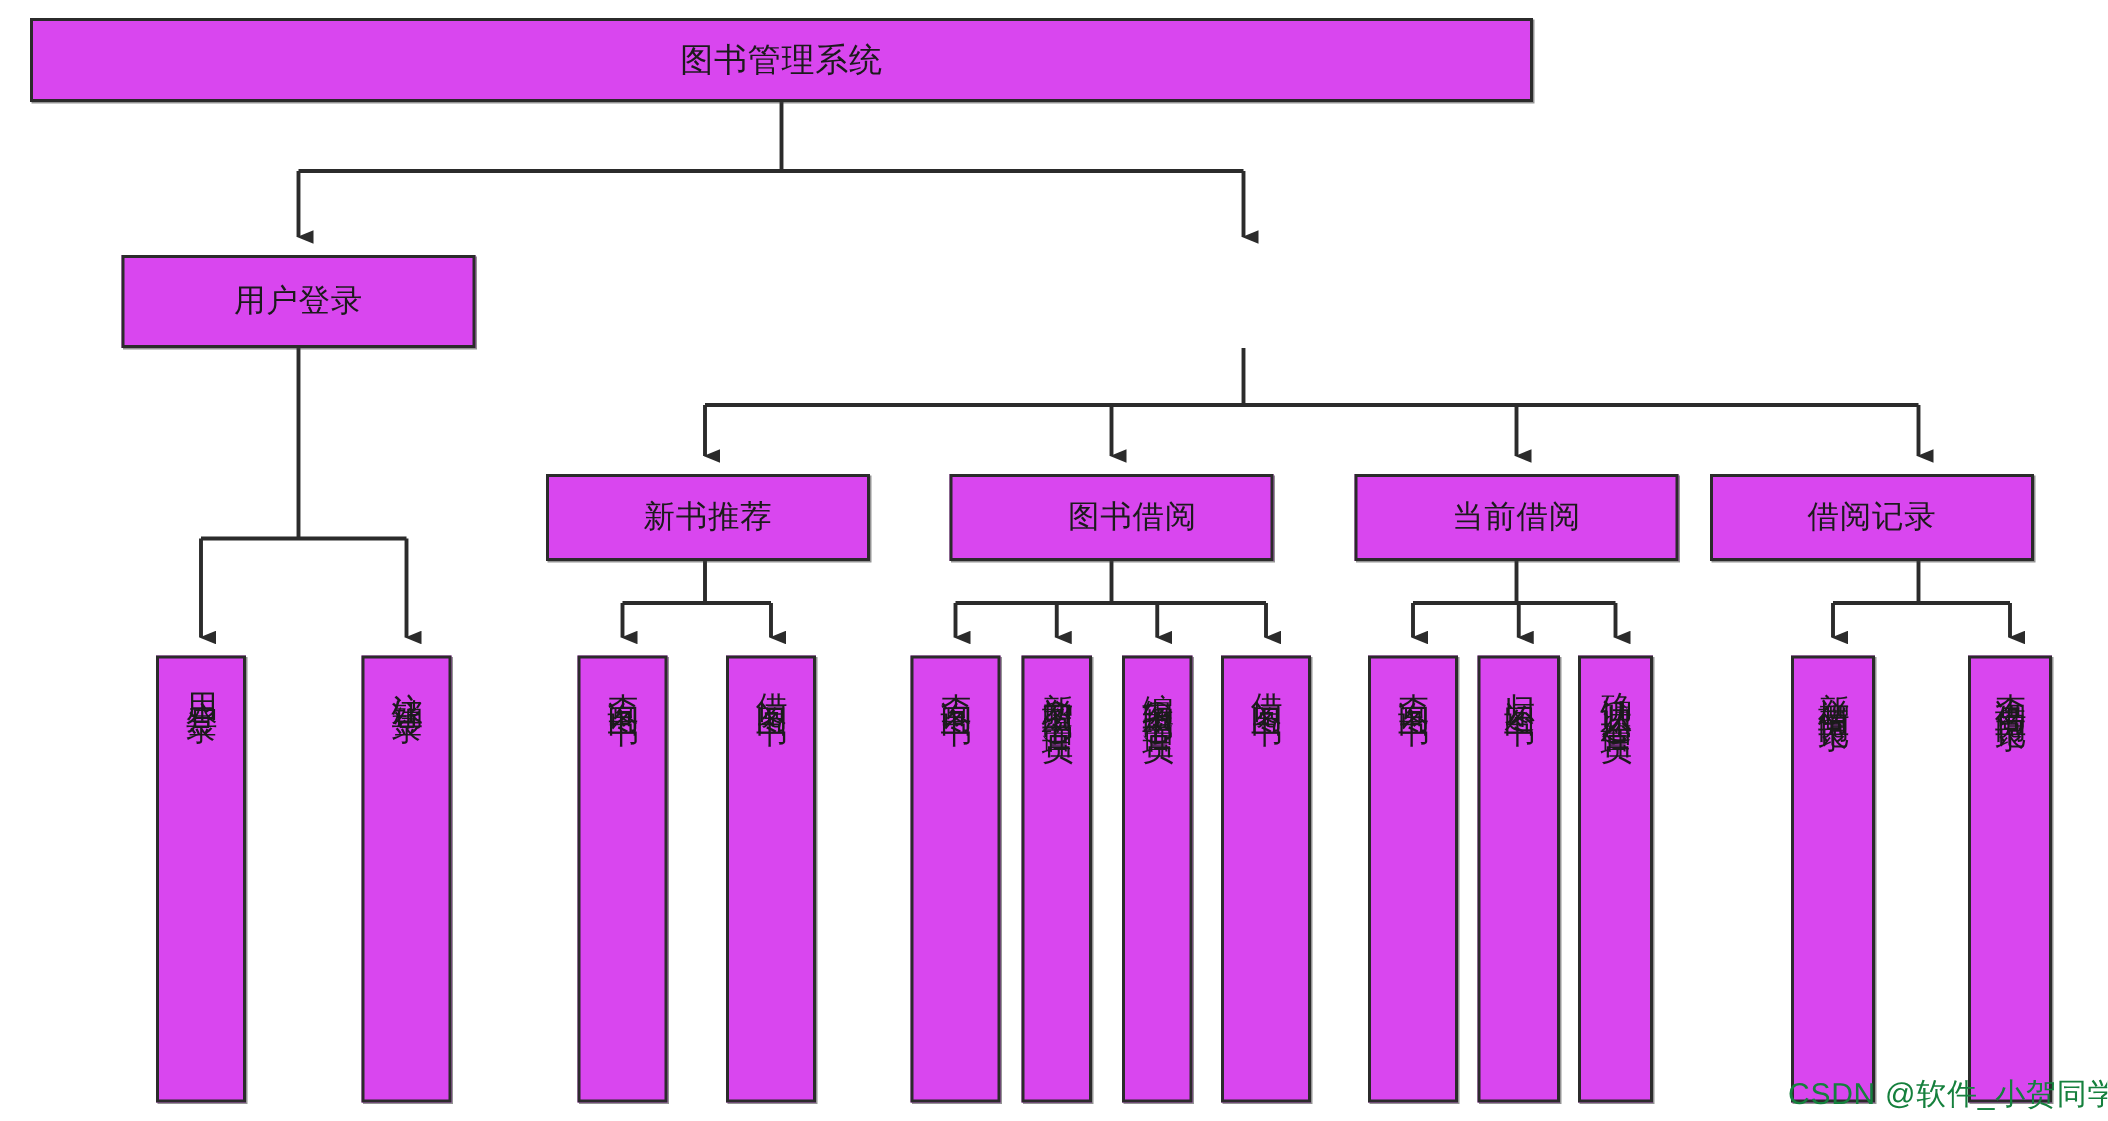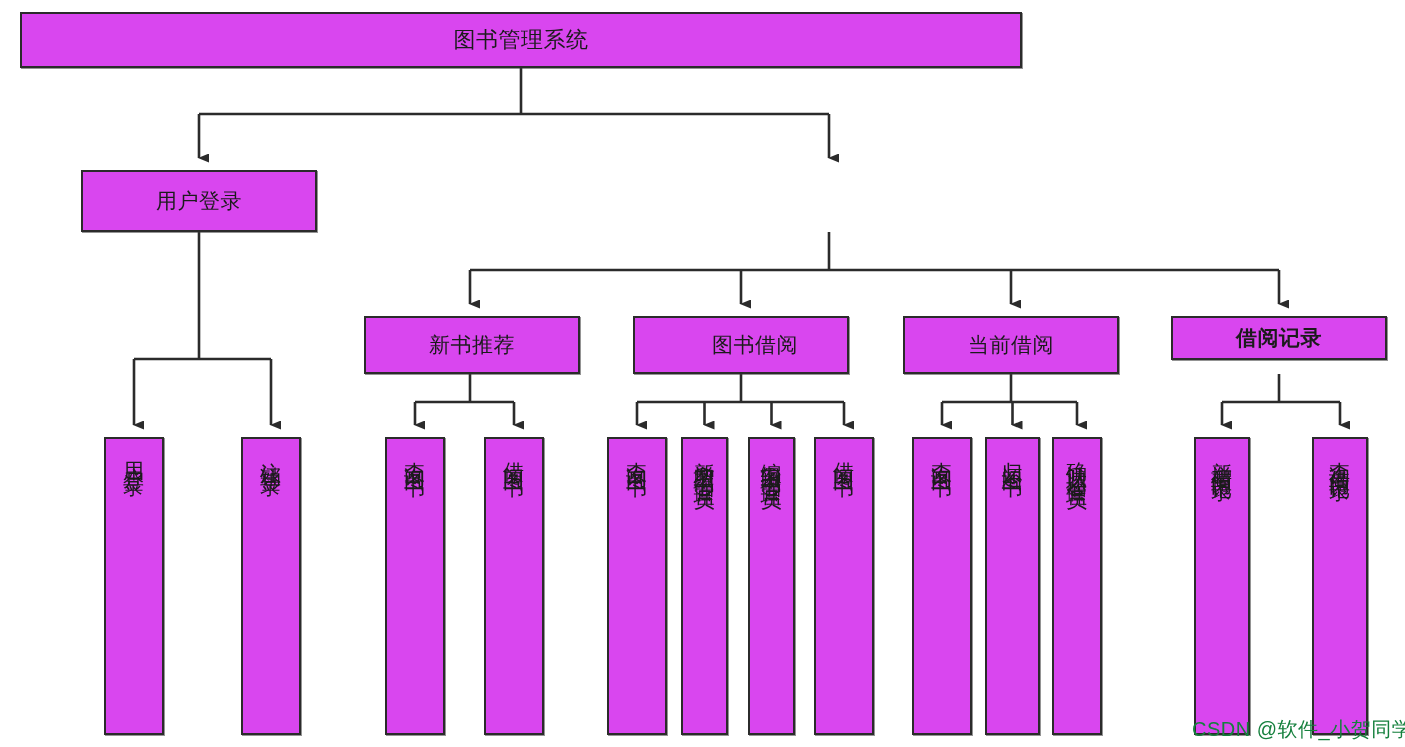--- a/index.html
+++ b/index.html
@@ -136,21 +136,21 @@
 
   <div class="node horiz" style="left: 364px; top: 316px; width: 216px; height: 58px;">
     <span class="node-label">新书推荐</span>
   </div>
   <div class="node horiz" style="left: 633px; top: 316px; width: 216px; height: 58px; padding-left: 28px;">
     <span class="node-label">图书借阅</span>
   </div>
   <div class="node horiz" style="left: 903px; top: 316px; width: 216px; height: 58px;">
     <span class="node-label">当前借阅</span>
   </div>
-  <div class="node horiz" style="left: 1171px; top: 316px; width: 216px; height: 44px; font-weight: bold;">
+  <div class="node horiz" style="left: 1140px; top: 316px; width: 216px; height: 58px;">
     <span class="node-label">借阅记录</span>
   </div>
 
   <div class="node vert" style="left: 104px; top: 437px; width: 60px; height: 298px;">
     <span class="node-label">用户登录</span>
   </div>
   <div class="node vert" style="left: 241px; top: 437px; width: 60px; height: 298px;">
     <span class="node-label">注销登录</span>
   </div>
 

